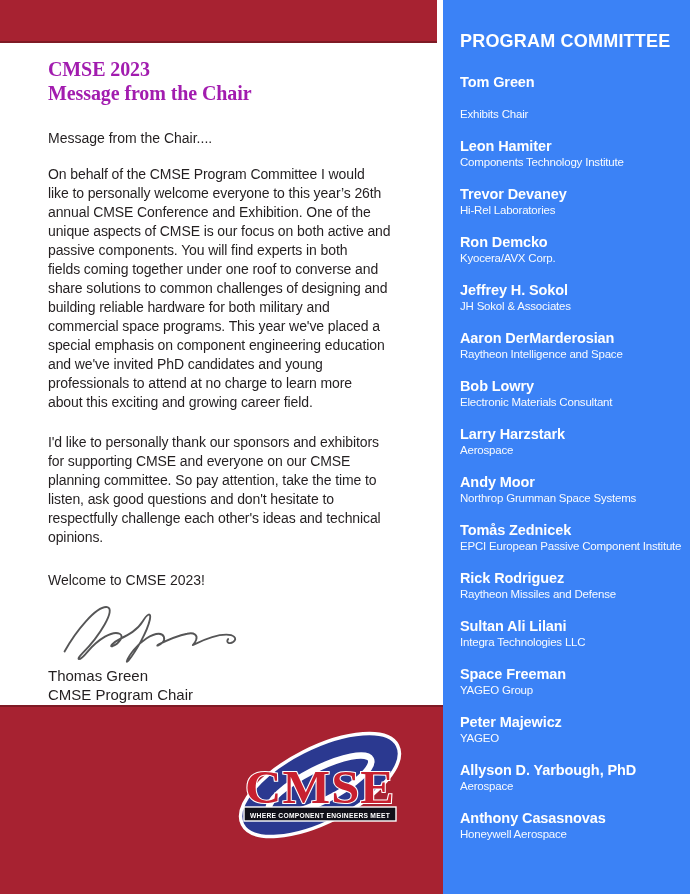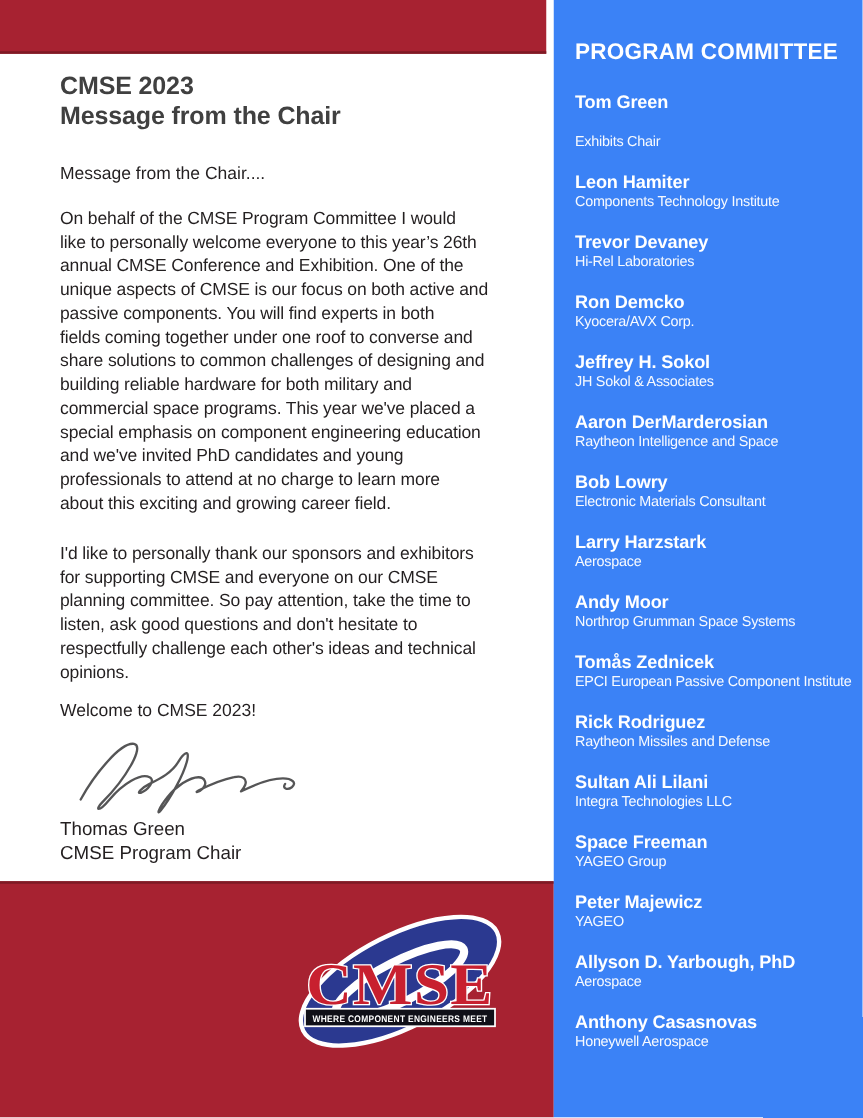--- a/index.html
+++ b/index.html
@@ -15,30 +15,30 @@
   .band-top{
     position:absolute;left:0;top:0;width:437px;height:43px;
     background:#a72231;border-bottom:2px solid #7e1a25;box-sizing:border-box;
   }
   .band-bottom{
     position:absolute;left:0;top:705px;width:443px;height:189px;
     background:#a72231;border-top:2px solid #7e1a25;box-sizing:border-box;
   }
   .content{position:absolute;left:48px;top:57px;width:396px;color:#231f20;}
   .page-title{
-    margin:0;font-size:20px;line-height:24px;font-weight:bold;color:#404040;
-    white-space:pre;letter-spacing:-0.1px;
+    margin:0;font-size:20px;line-height:24px;font-weight:bold;color:#a21caf;
+    white-space:pre;letter-spacing:-0.1px;font-family:Liberation Serif, serif;
   }
   .salutation{margin-top:24px;font-size:14px;line-height:19px;}
   .body-para{
     margin-top:17px;font-size:14px;line-height:19px;letter-spacing:-0.1px;
     white-space:pre;
   }
   .body-para.second{margin-top:21px;}
-  .welcome{margin-top:12px;font-size:14px;line-height:19px;}
+  .welcome{margin-top:24px;font-size:14px;line-height:19px;}
   .signature-wrap{margin-top:10px;height:64px;}
   .signoff{margin-top:2px;font-size:15px;line-height:19px;white-space:pre;}
 
   
   .logo-wrap{position:absolute;left:228px;top:729px;width:184px;height:116px;}
   .logo-text{
     font-family:"Liberation Serif", serif;font-weight:bold;font-size:47px;
     fill:#c8202f;stroke:#ffffff;stroke-width:2px;paint-order:stroke;
     letter-spacing:1px;
   }

